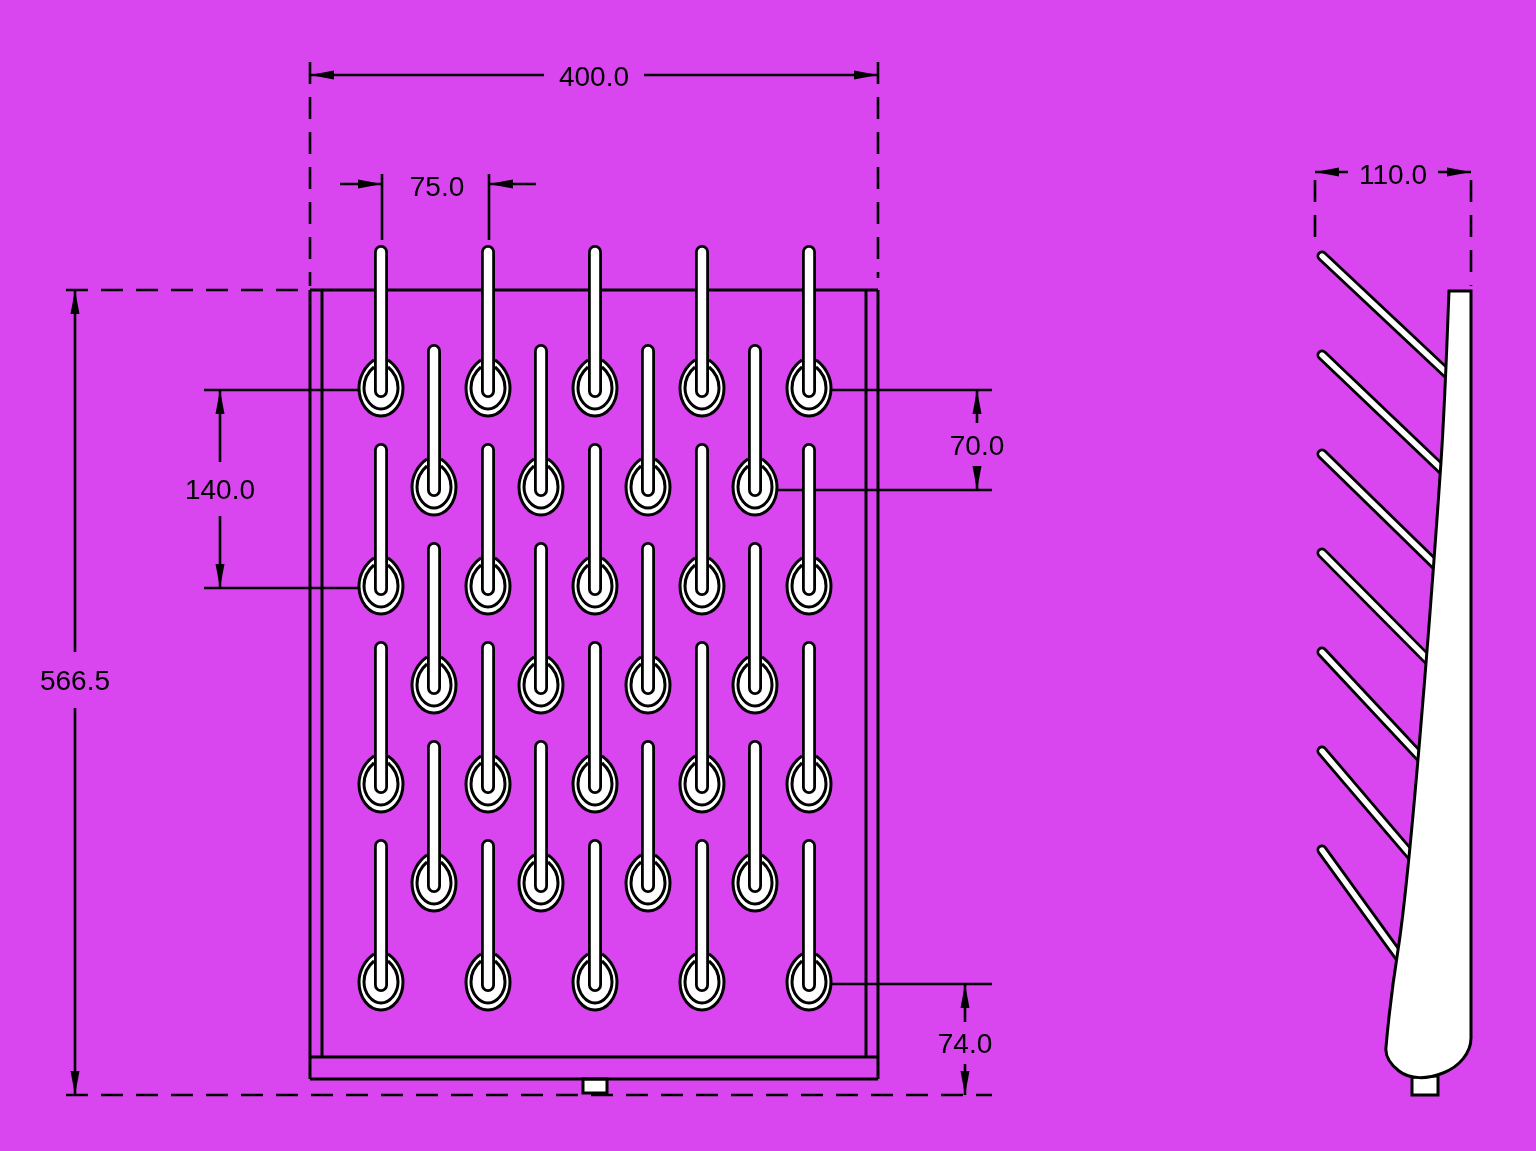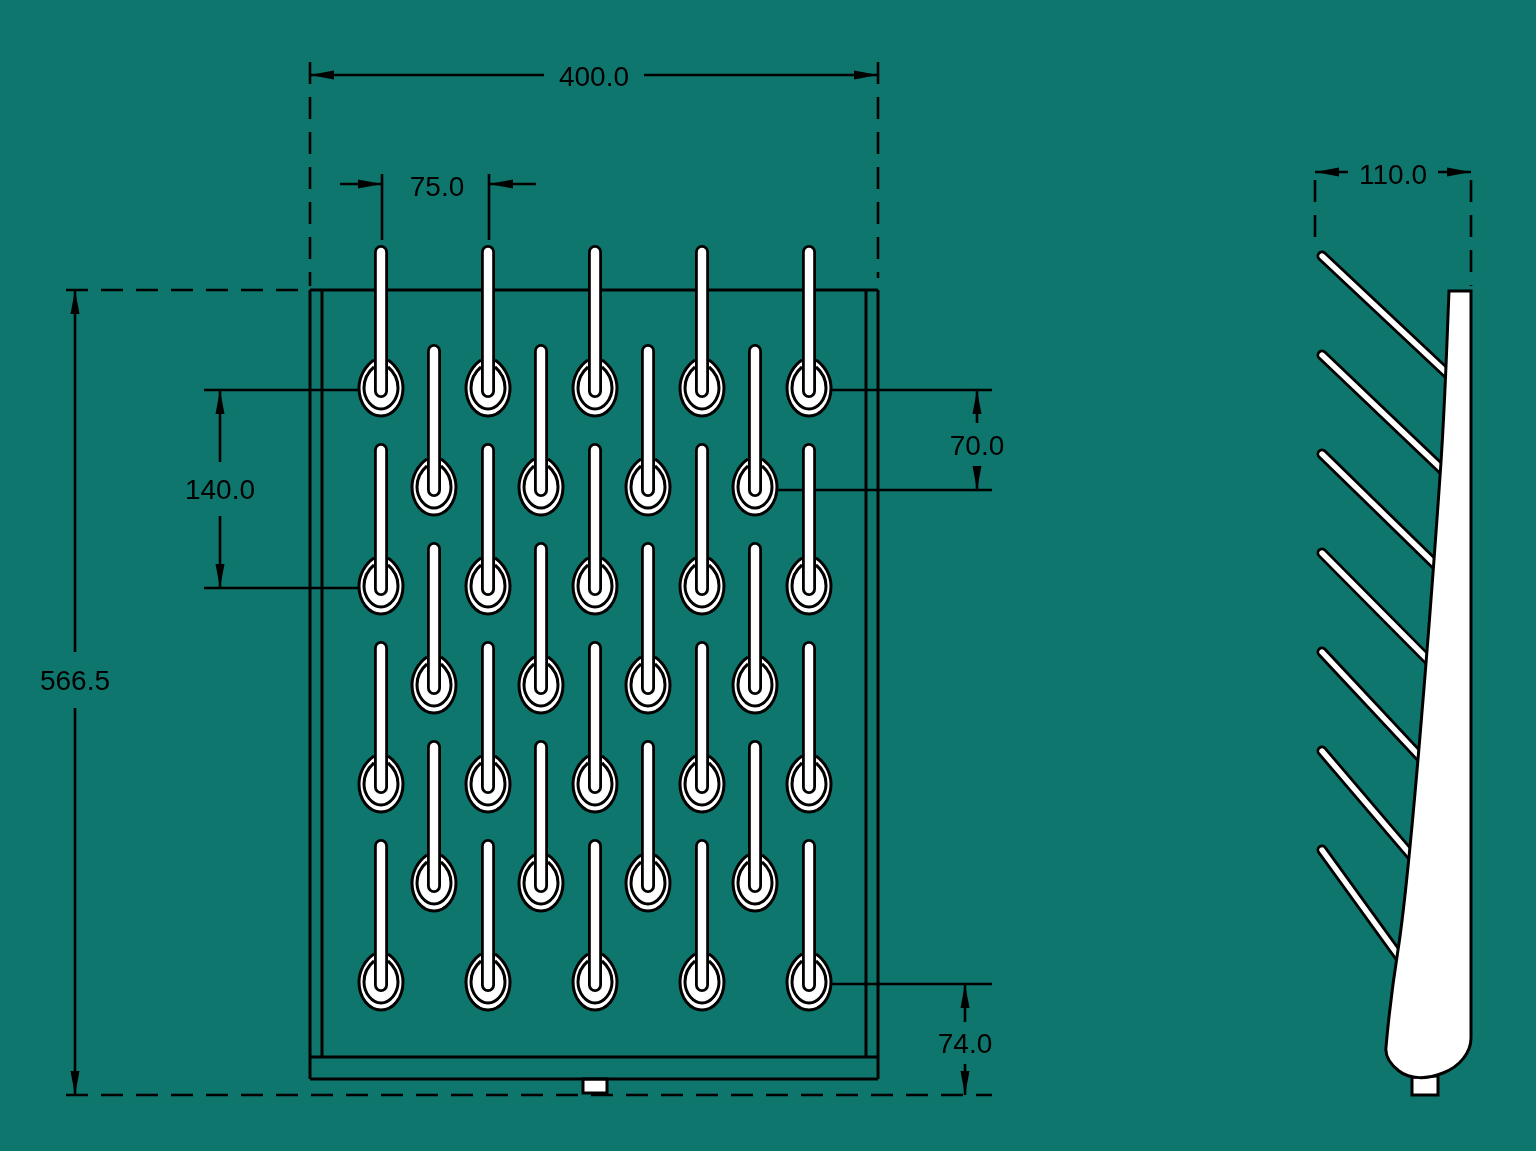--- a/index.html
+++ b/index.html
@@ -1,16 +1,16 @@
 <!DOCTYPE html>
 <html><head>
 <meta charset="utf-8">
 <style>
   html,body{margin:0;padding:0;background:#ffffff;}
-  .stage{width:1536px;height:1151px;position:relative;background:#0f766e;overflow:hidden;}
+  .stage{width:1536px;height:1151px;position:relative;background:#d946ef;overflow:hidden;}
   svg{display:block;}
   .ol   {stroke:#000;stroke-width:3;fill:none;}
   .olf  {stroke:#000;stroke-width:3;fill:#fff;}
   .dl   {stroke:#000;stroke-width:2.6;fill:none;}
   .dash {stroke-dasharray:22 13;}
   .ar   {fill:#000;stroke:none;}
   .cap-b{stroke:#000;stroke-width:14;stroke-linecap:round;fill:none;}
   .cap-w{stroke:#fff;stroke-width:8.4;stroke-linecap:round;fill:none;}
   .scap-b{stroke:#000;stroke-width:11;stroke-linecap:round;fill:none;}
   .scap-w{stroke:#fff;stroke-width:5.4;stroke-linecap:round;fill:none;}

